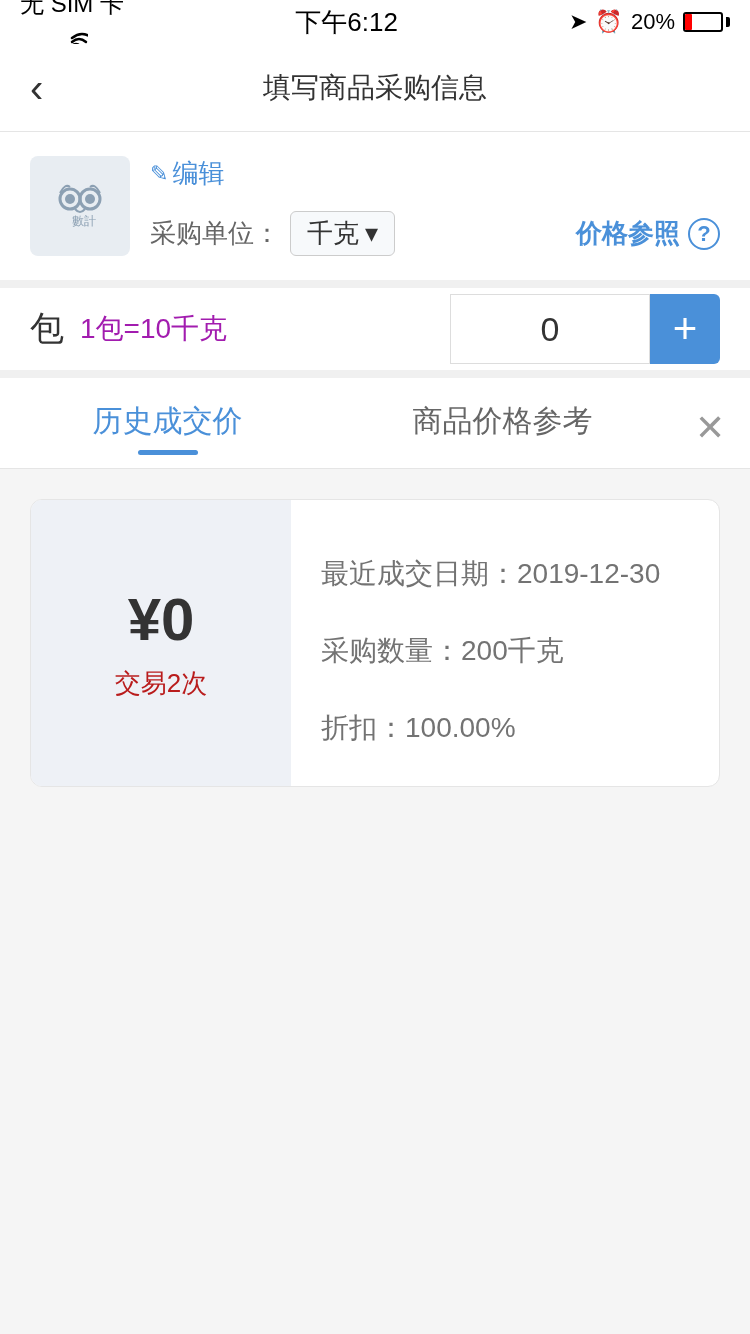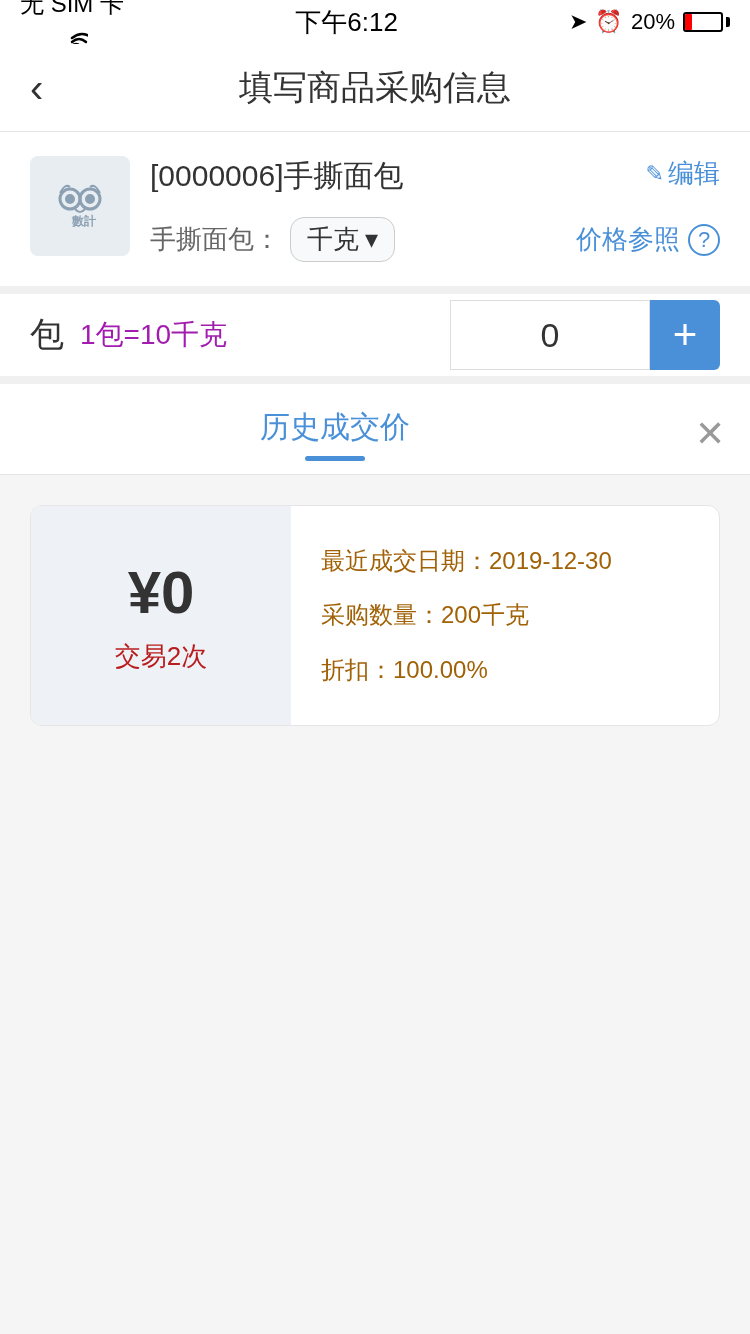--- a/index.html
+++ b/index.html
@@ -81,21 +81,21 @@
     .nav-back {
       font-size: 40px;
       color: #333;
       cursor: pointer;
       line-height: 1;
     }
     .nav-title {
       position: absolute;
       left: 50%;
       transform: translateX(-50%);
-      font-size: 34px;
+      font-size: 28px;
       font-weight: 500;
       color: #333;
     }
 
     
     .product-section {
       width: 750px;
       background: #fff;
       padding: 24px 30px;
       display: flex;
@@ -109,21 +109,20 @@
       background: #e8edf2;
       border-radius: 8px;
       display: flex;
       align-items: center;
       justify-content: center;
       flex-shrink: 0;
     }
     .product-thumb-icon {
       font-size: 48px;
       color: #8ca0b3;
-      font-weight: bold;
     }
     .product-info {
       flex: 1;
     }
     .product-header {
       display: flex;
       justify-content: space-between;
       align-items: flex-start;
     }
     .product-name {
@@ -151,37 +150,38 @@
     }
     .unit-label {
       font-size: 26px;
       color: #666;
       display: flex;
       align-items: center;
       gap: 10px;
     }
     .unit-select {
       border: 1px solid #ccc;
-      border-radius: 14px;
+      border-radius: 6px;
       padding: 4px 16px;
       font-size: 26px;
       color: #333;
       background: #f7f9fb;
       display: flex;
       align-items: center;
       gap: 6px;
       cursor: pointer;
     }
     .price-ref {
       font-size: 26px;
       color: #4a90d9;
       display: flex;
       align-items: center;
       gap: 8px;
       cursor: pointer;
+      font-weight: bold;
     }
     .price-ref-icon {
       width: 32px;
       height: 32px;
       border: 2px solid #4a90d9;
       border-radius: 50%;
       display: flex;
       align-items: center;
       justify-content: center;
       font-size: 22px;
@@ -320,23 +320,24 @@
       margin-top: 12px;
     }
     .price-card-right {
       flex: 1;
       padding: 36px 30px;
       display: flex;
       flex-direction: column;
       gap: 16px;
     }
     .price-detail-row {
-      font-size: 24px;
-      color: #a16207;
+      font-size: 28px;
+      color: #737373;
       line-height: 1.6;
+      margin-top: 16px;
     }
   </style>
 </head>
 <body>
 
 <div class="status-bar">
   <div class="status-bar-left">
     <span>无 SIM 卡</span>
     <span>
       <svg width="32" height="22" viewBox="0 0 32 22">
@@ -377,29 +378,28 @@
         <circle cx="40" cy="28" r="5" fill="#8ca0b3"></circle>
         <path d="M10 22 Q15 12 20 16" fill="none" stroke="#8ca0b3" stroke-width="2"></path>
         <path d="M50 22 Q45 12 40 16" fill="none" stroke="#8ca0b3" stroke-width="2"></path>
         <path d="M25 38 Q30 44 35 38" fill="none" stroke="#8ca0b3" stroke-width="2"></path>
         <text x="22" y="54" font-size="12" fill="#8ca0b3">數計</text>
       </svg>
     </span>
   </div>
   <div class="product-info">
     <div class="product-header">
-      <span class="product-name">[0000006]手撕面包</span>
       <span class="edit-link">
         <span class="edit-icon-small">✎</span>
         <span>编辑</span>
       </span>
     </div>
     <div class="product-unit-row">
       <div class="unit-label">
-        <span>手撕面包：</span>
+        <span>采购单位：</span>
         <div class="unit-select">
           <span>千克</span>
           <span>▾</span>
         </div>
       </div>
       <div class="price-ref">
         <span>价格参照</span>
         <div class="price-ref-icon">
           <span>?</span>
         </div>
@@ -419,20 +419,24 @@
     </div>
     <div class="qty-plus-btn">+</div>
   </div>
 </div>
 
 <div class="tab-section">
   <div class="tab-item active">
     <span>历史成交价</span>
     <div class="tab-underline"></div>
   </div>
+  <div class="tab-item">
+    <span>商品价格参考</span>
+    <div style="height:5px;margin-top:8px;"></div>
+  </div>
   <div class="tab-close">
     <span>✕</span>
   </div>
 </div>
 
 <div class="price-ref-content">
   <div class="price-card">
     <div class="price-card-left">
       <div class="price-amount">¥0</div>
       <div class="price-trade-count">交易2次</div>

